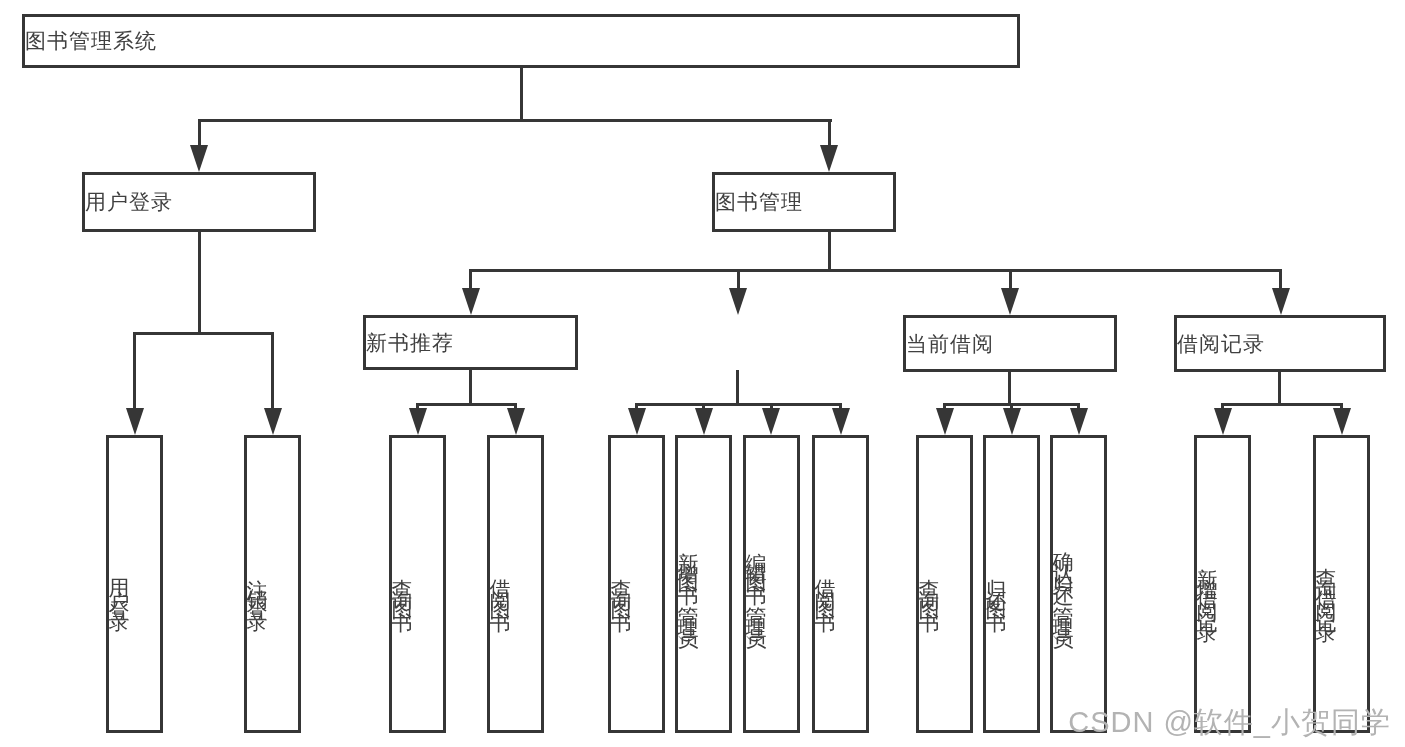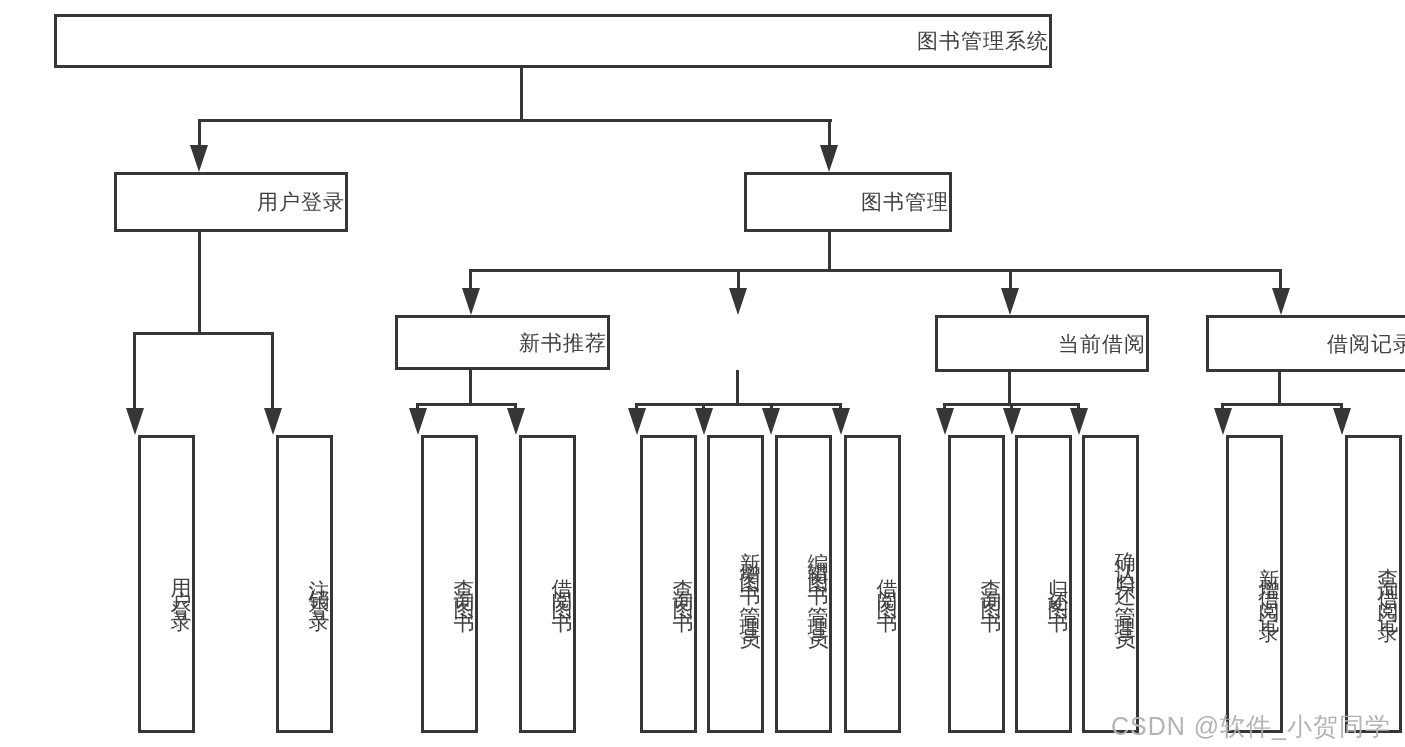--- a/index.html
+++ b/index.html
@@ -10,22 +10,21 @@
     font-family:"Liberation Sans","DejaVu Sans",sans-serif;
     overflow:hidden;
   }
   .box{
     position:absolute;
     box-sizing:border-box;
     background:#ffffff;
     border:3px solid #363636;
     display:flex;
     align-items:center;
-    justify-content:flex-end;
-    margin-left:32px;
+    justify-content:flex-start;
   }
   .label-h{
     font-size:21px;
     color:#404040;
     letter-spacing:1px;
     white-space:nowrap;
   }
   .label-v{
     writing-mode:vertical-rl;
     text-orientation:mixed;
@@ -44,21 +43,21 @@
     display:block;
     width:0;height:0;
     border-left:9px solid transparent;
     border-right:9px solid transparent;
     border-top:27px solid #363636;
   }
   .watermark{
     position:absolute;
     right:14px;
     bottom:4px;
-    font-size:25px;
+    font-size:29px;
     color:#b3b3b3;
     letter-spacing:1px;
     white-space:nowrap;
   }
 </style>
 </head>
 <body>
 
 <div class="canvas">
 
@@ -121,21 +120,21 @@
   <i class="ln" style="left:1340px;top:403px;width:3px;height:10px"></i>
   <i class="ar" style="left:1333px;top:408px"></i>
 
   <div class="box" style="left:22px;top:14px;width:998px;height:54px">
     <span class="label-h">图书管理系统</span>
   </div>
 
   <div class="box" style="left:82px;top:172px;width:234px;height:60px">
     <span class="label-h">用户登录</span>
   </div>
-  <div class="box" style="left:712px;top:172px;width:208px;height:60px">
+  <div class="box" style="left:712px;top:172px;width:184px;height:60px">
     <span class="label-h">图书管理</span>
   </div>
 
   <div class="box" style="left:363px;top:315px;width:215px;height:55px">
     <span class="label-h">新书推荐</span>
   </div>
   <div class="box" style="left:903px;top:315px;width:214px;height:57px">
     <span class="label-h">当前借阅</span>
   </div>
   <div class="box" style="left:1174px;top:315px;width:212px;height:57px">

